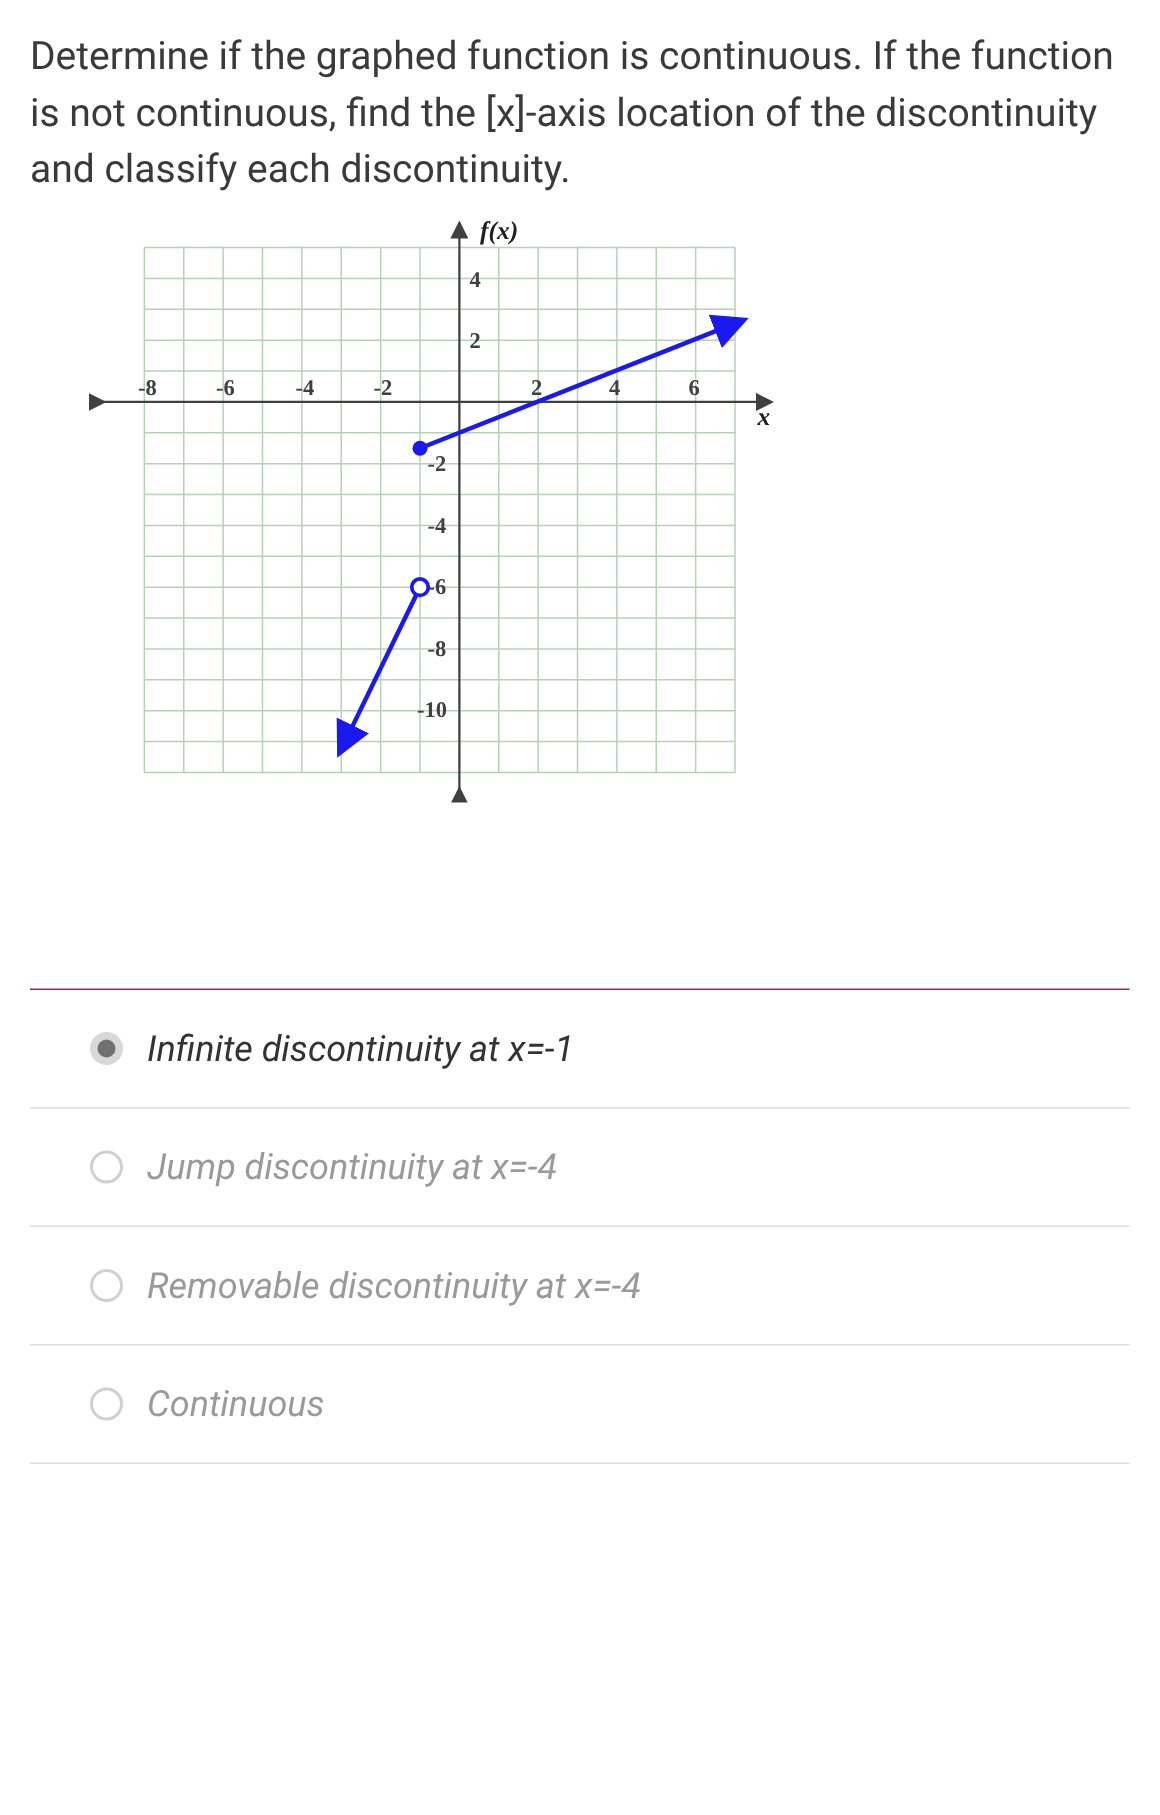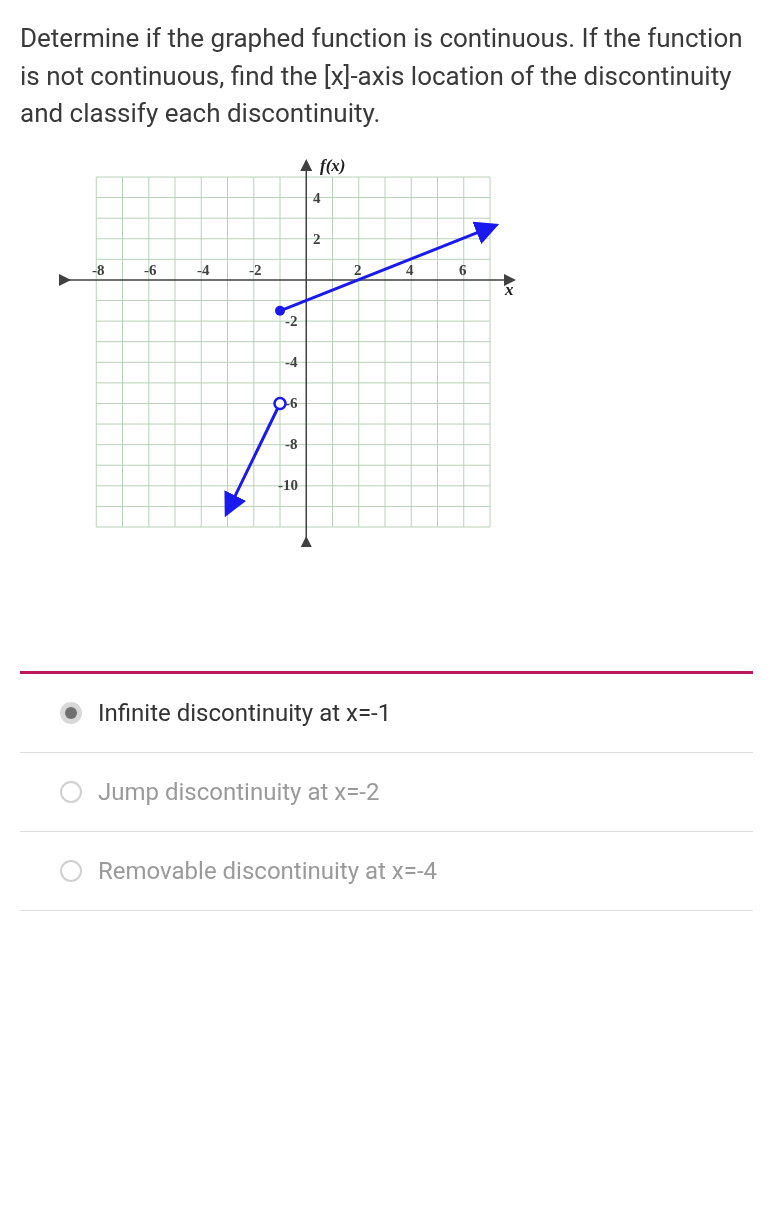--- a/index.html
+++ b/index.html
@@ -7,29 +7,30 @@
     font-family: -apple-system, BlinkMacSystemFont, "Segoe UI", Roboto, Helvetica, Arial, sans-serif;
     width: 773px;
     background: #fff;
     color: #333;
     padding: 20px 20px 0 20px;
   }
   .question {
     font-size: 26px;
     line-height: 1.45;
     color: #3a3a3a;
-    margin-bottom: 24px;
+    margin-bottom: 12px;
     font-weight: 400;
   }
   .graph-area {
     margin-left: 20px;
     margin-bottom: 120px;
   }
   .options {
-    border-top: 3px solid #be185d;
+    border-top: 1px solid #be185d;
+    font-style: italic;
   }
   .option {
     display: flex;
     align-items: center;
     padding: 25px 0 25px 40px;
     border-bottom: 1px solid #ddd;
     gap: 16px;
   }
   .radio {
     width: 22px; height: 22px;
@@ -133,19 +134,23 @@
   </svg>
 </div>
 
 <div class="options">
   <div class="option">
     <span class="radio radio-selected"></span>
     <span class="opt-label-selected">Infinite discontinuity at x=-1</span>
   </div>
   <div class="option">
     <span class="radio radio-unselected"></span>
-    <span class="opt-label-unselected">Jump discontinuity at x=-2</span>
+    <span class="opt-label-unselected">Jump discontinuity at x=-4</span>
   </div>
   <div class="option">
     <span class="radio radio-unselected"></span>
     <span class="opt-label-unselected">Removable discontinuity at x=-4</span>
   </div>
+  <div class="option">
+    <span class="radio radio-unselected"></span>
+    <span class="opt-label-unselected">Continuous</span>
+  </div>
 </div>
 
 </body></html>

